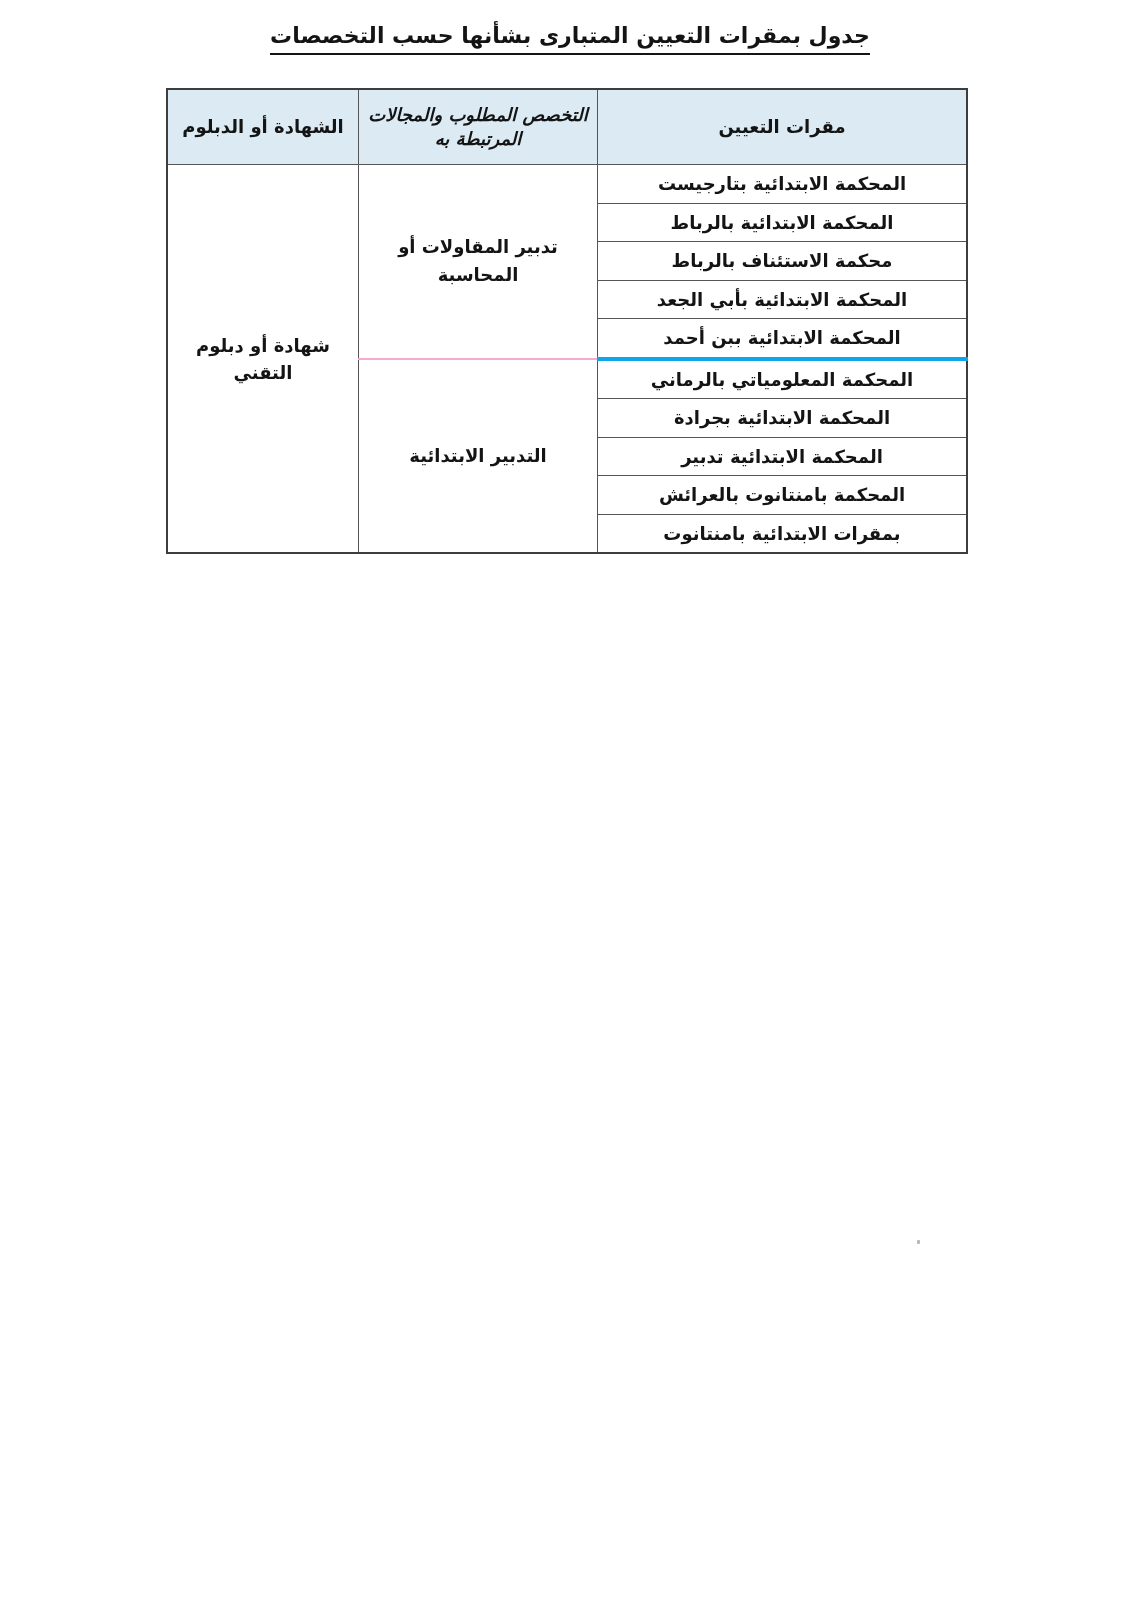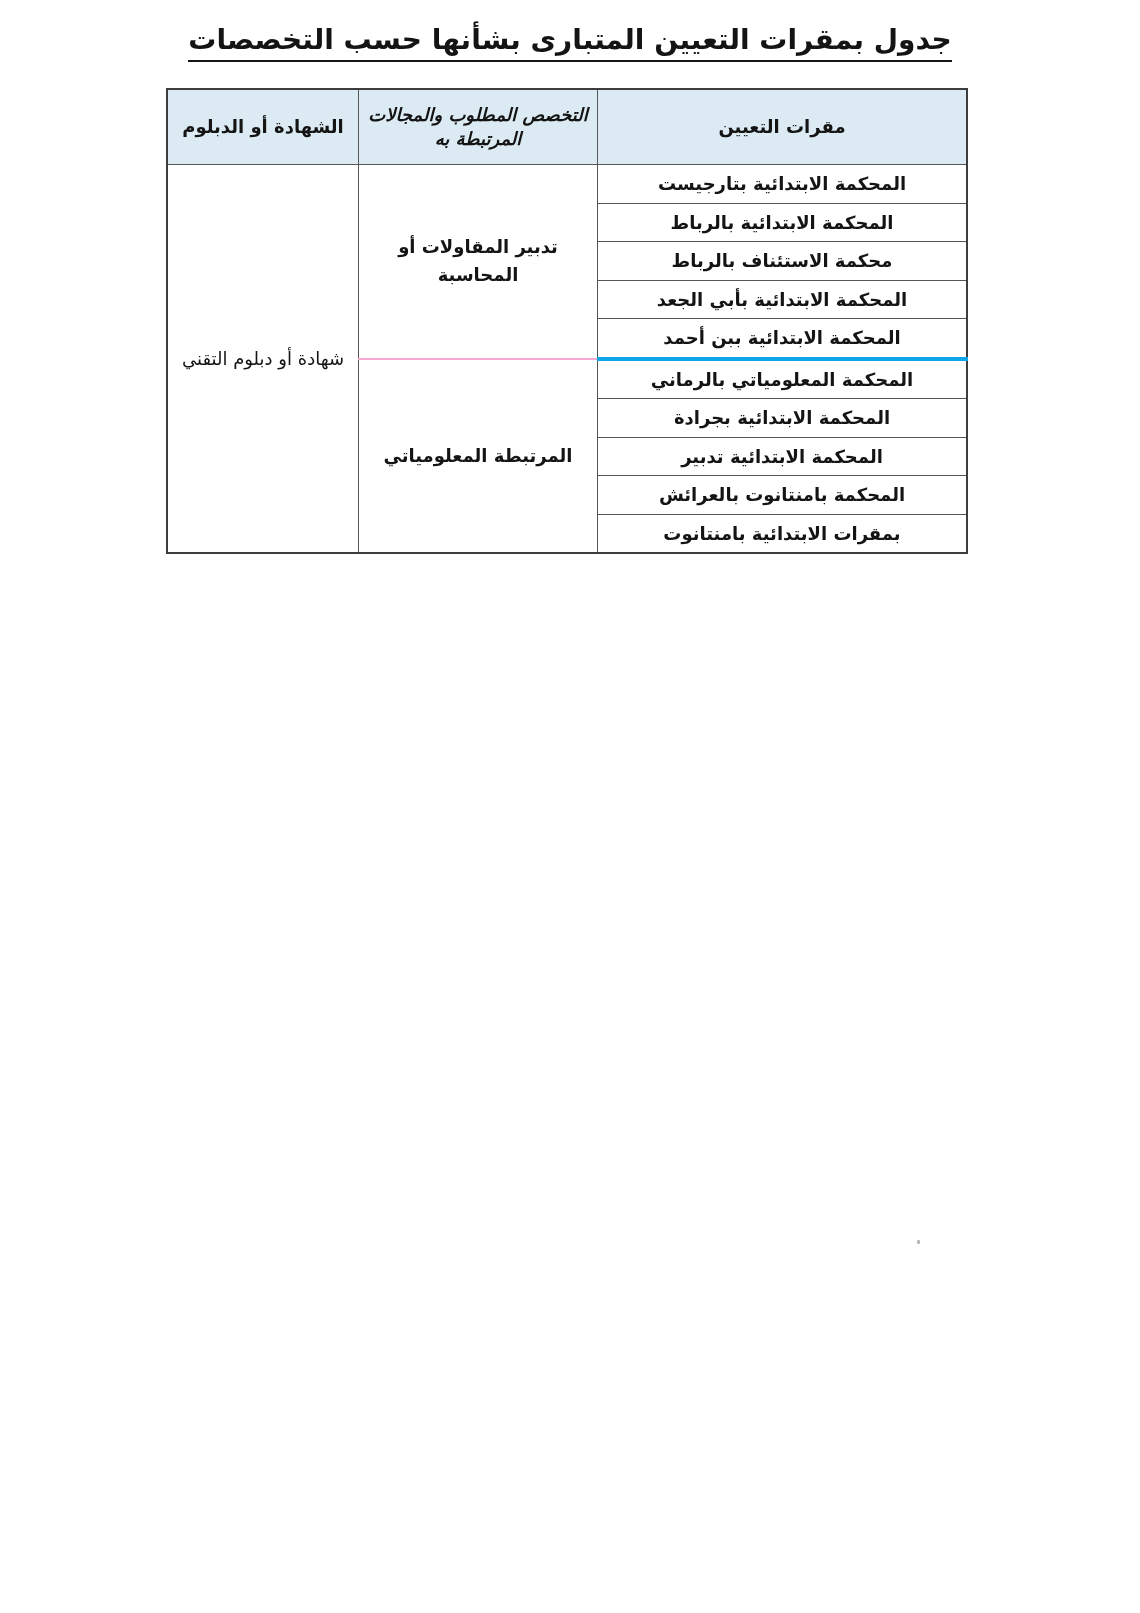--- a/index.html
+++ b/index.html
@@ -23,21 +23,21 @@
     box-sizing: border-box;
   }
 
   
   .doc-title {
     position: absolute;
     top: 22px;
     left: 0;
     width: 1140px;
     text-align: center;
-    font-size: 28px;
+    font-size: 22px;
     font-weight: bold;
     color: #141414;
     letter-spacing: 0px;
     direction: rtl;
   }
   .doc-title span.underlined {
     display: inline-block;
     border-bottom: 2px solid #141414;
     padding-bottom: 3px;
     line-height: 1.25;
@@ -79,21 +79,21 @@
     font-size: 18.5px;
     border-bottom: 2px solid #3d3d3d;
   }
   th.col-cert      { width: 190px; }
   th.col-spec      { width: 238px; font-style: italic; }
   th.col-location  { width: 368px; }
 
   
   td.cert-cell {
     width: 190px;
-    font-weight: normal;
+    font-weight: bold;
     font-size: 18.5px;
     line-height: 1.5;
     border-right: 2px solid #3d3d3d;
     border-left: 2px solid #3d3d3d;
   }
   td.spec-cell {
     width: 238px;
     font-weight: bold;
     font-size: 18px;
     line-height: 1.55;
@@ -157,21 +157,21 @@
         </tr>
         <tr>
           <td class="location-cell">المحكمة الابتدائية بأبي الجعد</td>
         </tr>
         <tr>
           <td class="location-cell group-end">المحكمة الابتدائية ببن أحمد</td>
         </tr>
 
         <tr>
           <td class="location-cell">المحكمة المعلومياتي بالرماني</td>
-          <td class="spec-cell" rowspan="5">المرتبطة المعلومياتي</td>
+          <td class="spec-cell" rowspan="5">التدبير الابتدائية</td>
         </tr>
         <tr>
           <td class="location-cell">المحكمة الابتدائية بجرادة</td>
         </tr>
         <tr>
           <td class="location-cell">المحكمة الابتدائية تدبير</td>
         </tr>
         <tr>
           <td class="location-cell">المحكمة بامنتانوت بالعرائش</td>
         </tr>

